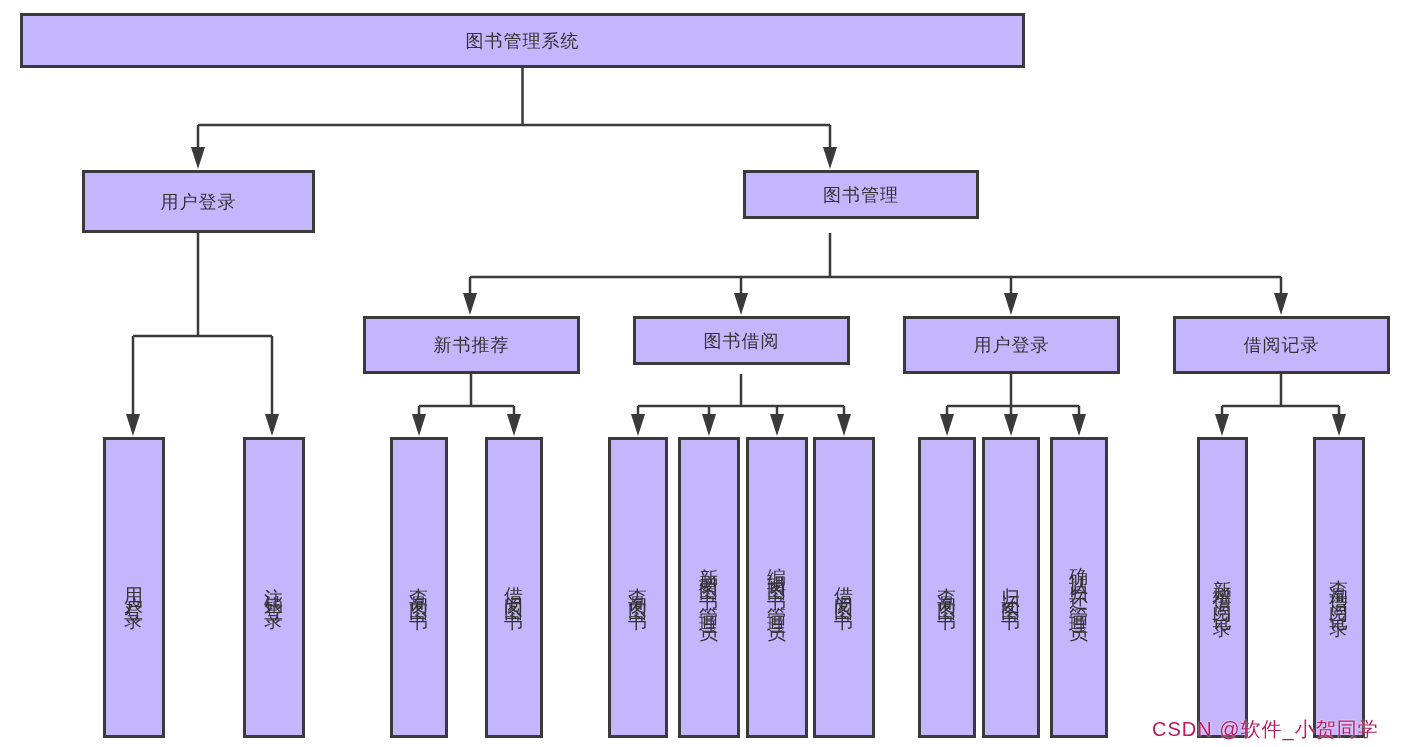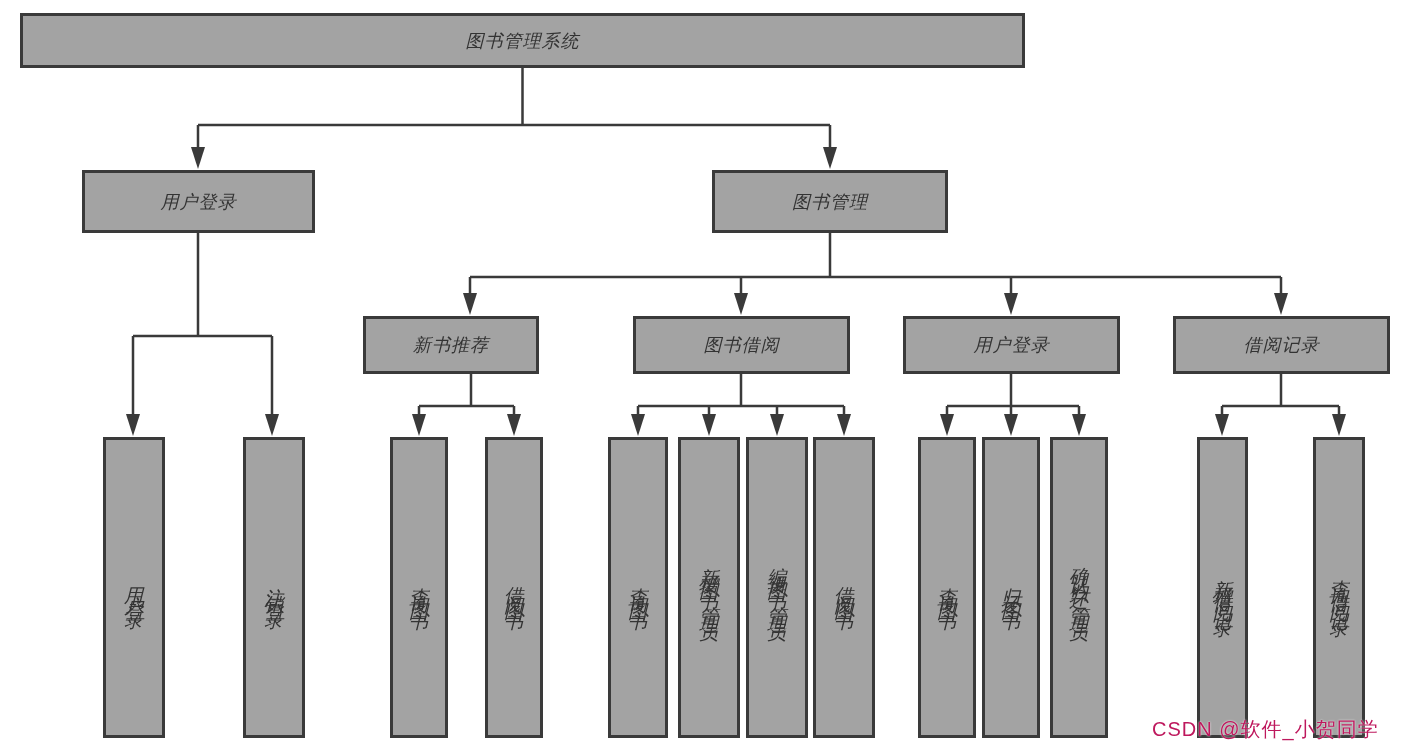--- a/index.html
+++ b/index.html
@@ -4,24 +4,23 @@
 <style>
   html,body{margin:0;padding:0;}
   body{
     width:1405px;height:747px;position:relative;overflow:hidden;
     background:#ffffff;
     font-family:"Liberation Sans","DejaVu Sans",sans-serif;
   }
   .connectors{position:absolute;left:0;top:0;z-index:0;}
   .node{
     position:absolute;box-sizing:border-box;z-index:1;
-    background:#a3a3a3;border:3px solid #3a3a3a;
+    background:#c4b5fd;border:3px solid #3a3a3a;
     display:flex;align-items:center;justify-content:center;
     color:#333333;
-    font-style:italic;
   }
   .node.h span{font-size:18px;letter-spacing:1px;white-space:nowrap;}
   .node.v span{
     writing-mode:vertical-rl;text-orientation:mixed;
     font-size:19px;letter-spacing:8px;line-height:1;
   }
   .watermark{
     position:absolute;left:1152px;top:716px;z-index:5;
     font-size:20px;color:#be185d;letter-spacing:1px;white-space:nowrap;
     text-shadow:0 0 2px #ffffff;
@@ -73,28 +72,28 @@
   </g>
 </svg>
 
 <div class="node h" style="left:20px;top:13px;width:1005px;height:55px">
   <span>图书管理系统</span>
 </div>
 
 <div class="node h" style="left:82px;top:170px;width:233px;height:63px">
   <span>用户登录</span>
 </div>
-<div class="node h" style="left:712px;top:170px;width:236px;height:63px">
+<div class="node h" style="left:743px;top:170px;width:236px;height:49px">
   <span>图书管理</span>
 </div>
 
-<div class="node h" style="left:363px;top:316px;width:176px;height:58px">
+<div class="node h" style="left:363px;top:316px;width:217px;height:58px">
   <span>新书推荐</span>
 </div>
-<div class="node h" style="left:633px;top:316px;width:217px;height:58px">
+<div class="node h" style="left:633px;top:316px;width:217px;height:49px">
   <span>图书借阅</span>
 </div>
 <div class="node h" style="left:903px;top:316px;width:217px;height:58px">
   <span>用户登录</span>
 </div>
 <div class="node h" style="left:1173px;top:316px;width:217px;height:58px">
   <span>借阅记录</span>
 </div>
 
 <div class="node v" style="left:103px;top:437px;width:62px;height:301px">

